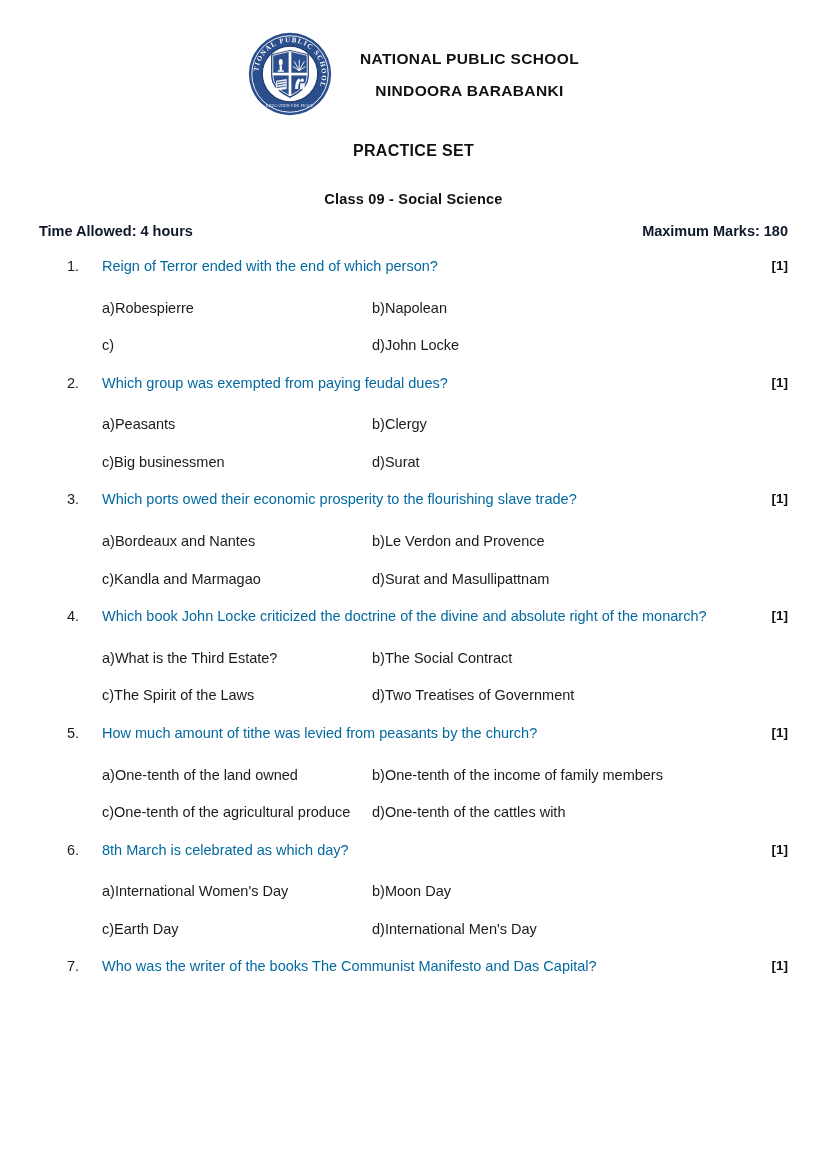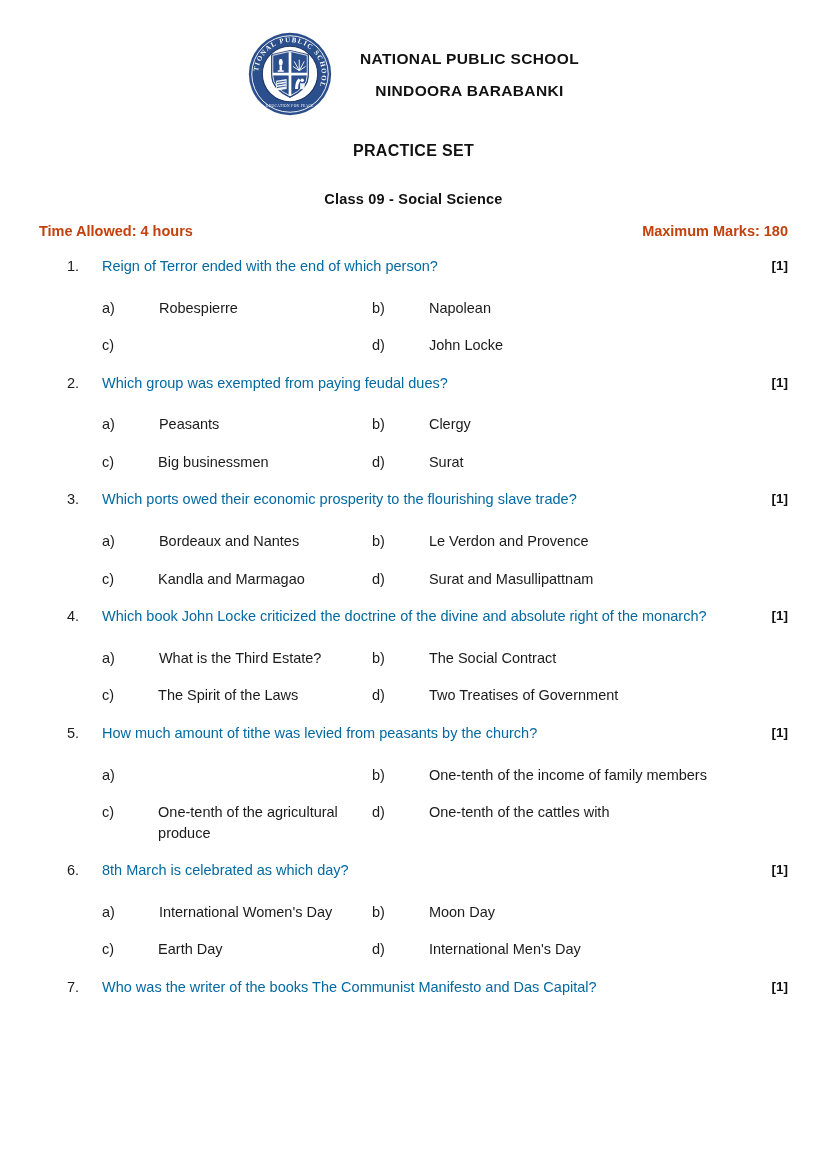--- a/index.html
+++ b/index.html
@@ -71,21 +71,21 @@
   }
 
   .exam-meta {
     display: flex;
     justify-content: space-between;
     align-items: baseline;
     margin-top: 16px;
     padding: 0 39px;
     font-size: 14.5px;
     font-weight: bold;
-    color: #c2410c;
+    color: #0f172a;
   }
 
   
   .questions {
     margin-top: 12px;
     padding: 0 39px 0 39px;
   }
   .question {
     display: block;
     margin-top: 17px;
@@ -136,21 +136,20 @@
     color: #1b1b1b;
     padding-top: 17px;
     padding-right: 16px;
   }
   .opt-label {
     flex: 0 0 auto;
     white-space: pre;
   }
   .opt-text {
     flex: 1 1 auto;
-    margin-left: 44px;
   }
 </style>
 </head>
 <body>
 
 <div class="page">
 
   <div class="letterhead">
     <div class="logo-wrap">
       <svg viewBox="0 0 100 100" width="84" height="84" aria-hidden="true">
@@ -314,20 +313,21 @@
       </div>
       <div class="question">
         <div class="q-head">
           <div class="q-num">5.</div>
           <div class="q-text">How much amount of tithe was levied from peasants by the church?</div>
           <div class="q-marks">[1]</div>
         </div>
         <div class="options">
           <div class="option">
             <span class="opt-label">a)</span>
+            <span class="opt-text">One-tenth of the land owned</span>
           </div>
           <div class="option">
             <span class="opt-label">b)</span>
             <span class="opt-text">One-tenth of the income of family members</span>
           </div>
           <div class="option">
             <span class="opt-label">c)</span>
             <span class="opt-text">One-tenth of the agricultural produce</span>
           </div>
           <div class="option">

